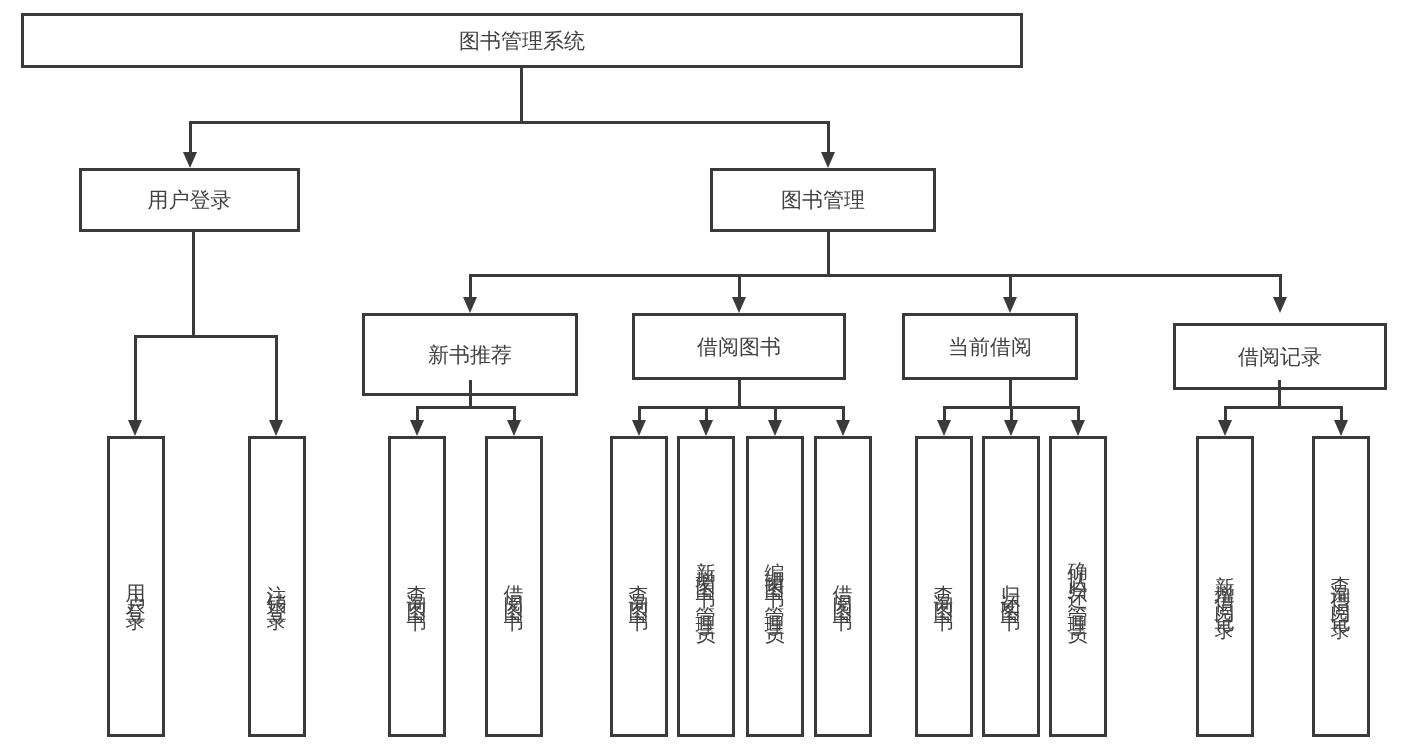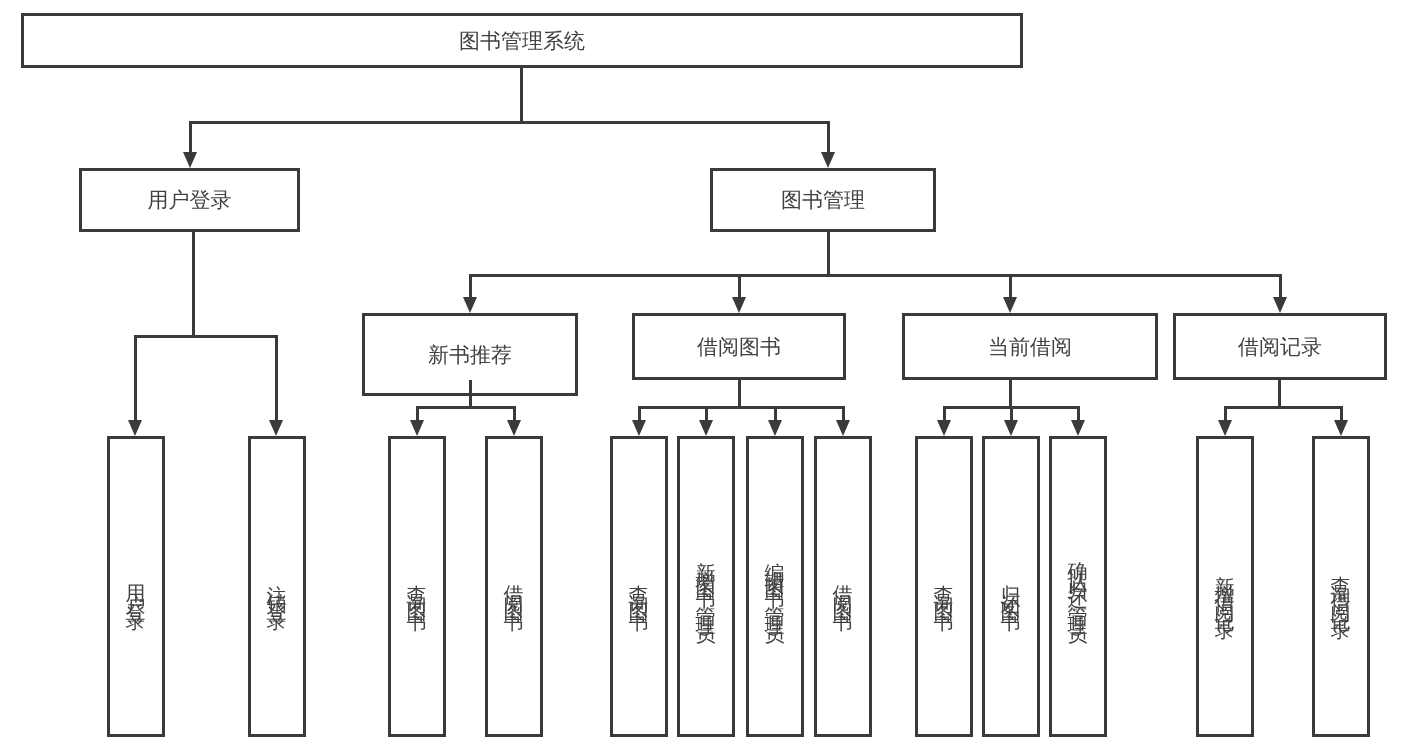--- a/index.html
+++ b/index.html
@@ -78,24 +78,24 @@
     <div class="line" style="left:1279px;top:274px;width:3px;height:25px"></div>
     <div class="arrow" style="left:1273px;top:297px"></div>
   </div>
 
   <div class="box" style="left:362px;top:313px;width:216px;height:83px">
     <span>新书推荐</span>
   </div>
   <div class="box" style="left:632px;top:313px;width:214px;height:67px">
     <span>借阅图书</span>
   </div>
-  <div class="box" style="left:902px;top:313px;width:256px;height:67px">
+  <div class="box" style="left:902px;top:313px;width:176px;height:67px">
     <span>当前借阅</span>
   </div>
-  <div class="box" style="left:1173px;top:313px;width:214px;height:67px">
+  <div class="box" style="left:1173px;top:323px;width:214px;height:67px">
     <span>借阅记录</span>
   </div>
 
   <div>
     <div class="line" style="left:469px;top:380px;width:3px;height:29px"></div>
     <div class="line" style="left:416px;top:406px;width:100px;height:3px"></div>
     <div class="line" style="left:416px;top:406px;width:3px;height:16px"></div>
     <div class="arrow" style="left:410px;top:420px"></div>
     <div class="line" style="left:513px;top:406px;width:3px;height:16px"></div>
     <div class="arrow" style="left:507px;top:420px"></div>

